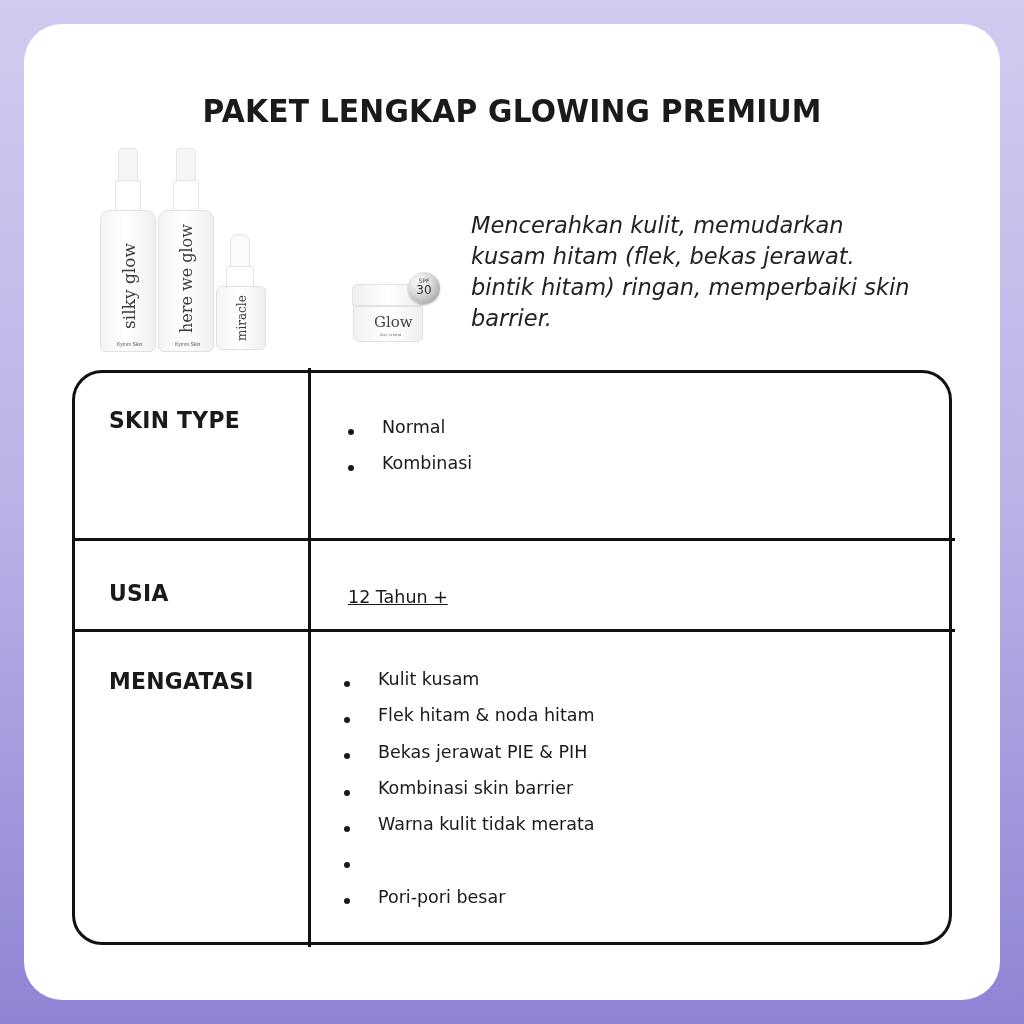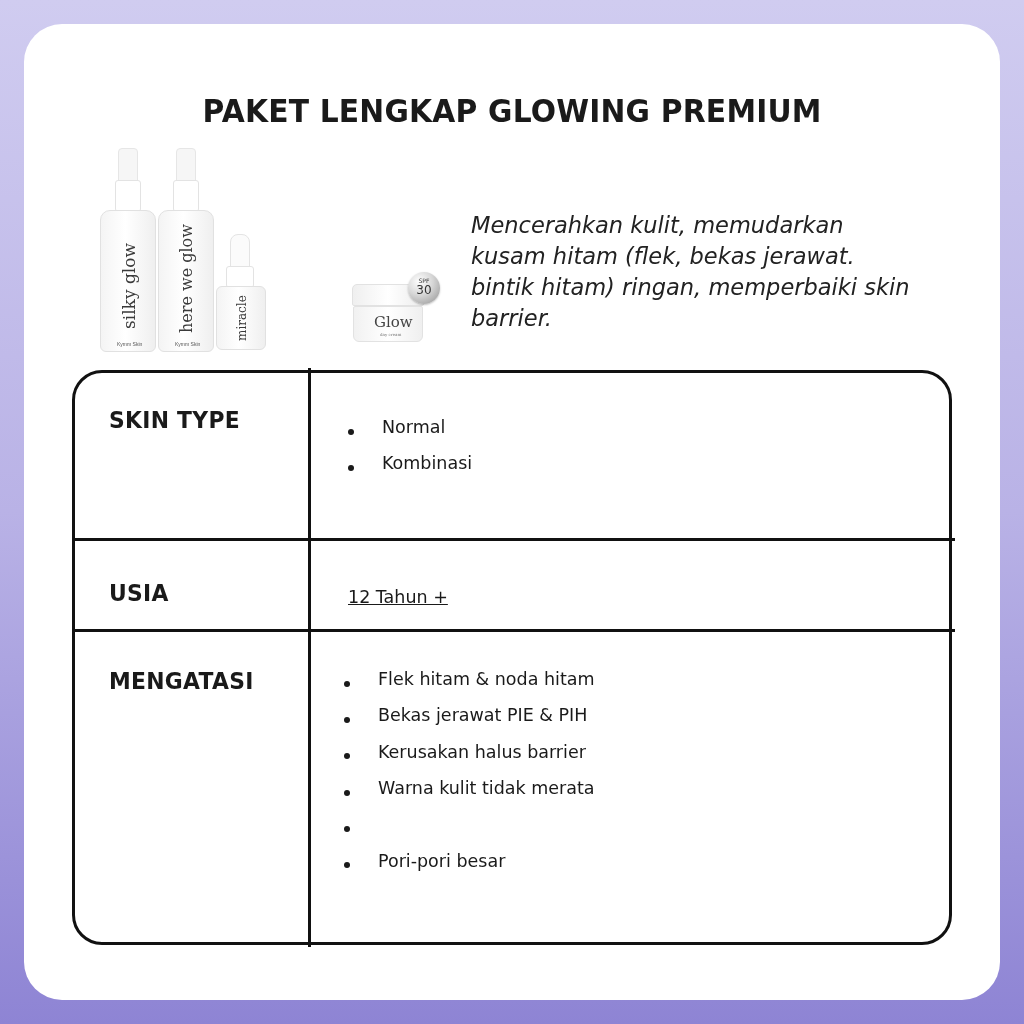--- a/index.html
+++ b/index.html
@@ -207,29 +207,33 @@
       <span class="plain">12 Tahun +</span>
     </div>
   </div>
 
   <div class="row" style="top:259px;bottom:0;">
     <div class="row-label" style="top:36px;">MENGATASI</div>
     <div class="row-content" style="top:29px;left:269px;">
       <ul>
         <li>
             <span class="bullet"></span>
+            <span>Kulit kusam</span>
+          </li>
+        <li>
+            <span class="bullet"></span>
             <span>Flek hitam &amp; noda hitam</span>
           </li>
         <li>
             <span class="bullet"></span>
             <span>Bekas jerawat PIE &amp; PIH</span>
           </li>
         <li>
             <span class="bullet"></span>
-            <span>Kerusakan halus barrier</span>
+            <span>Kombinasi skin barrier</span>
           </li>
         <li>
             <span class="bullet"></span>
             <span>Warna kulit tidak merata</span>
           </li>
         <li>
             <span class="bullet"></span>
           </li>
         <li>
             <span class="bullet"></span>

